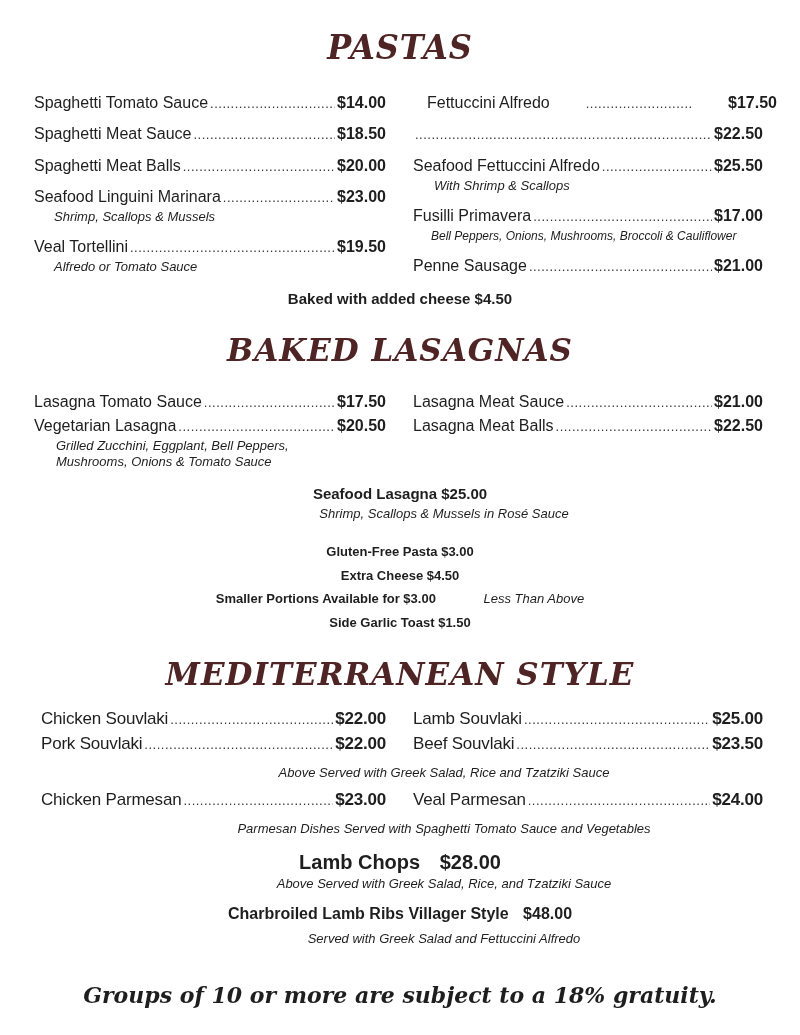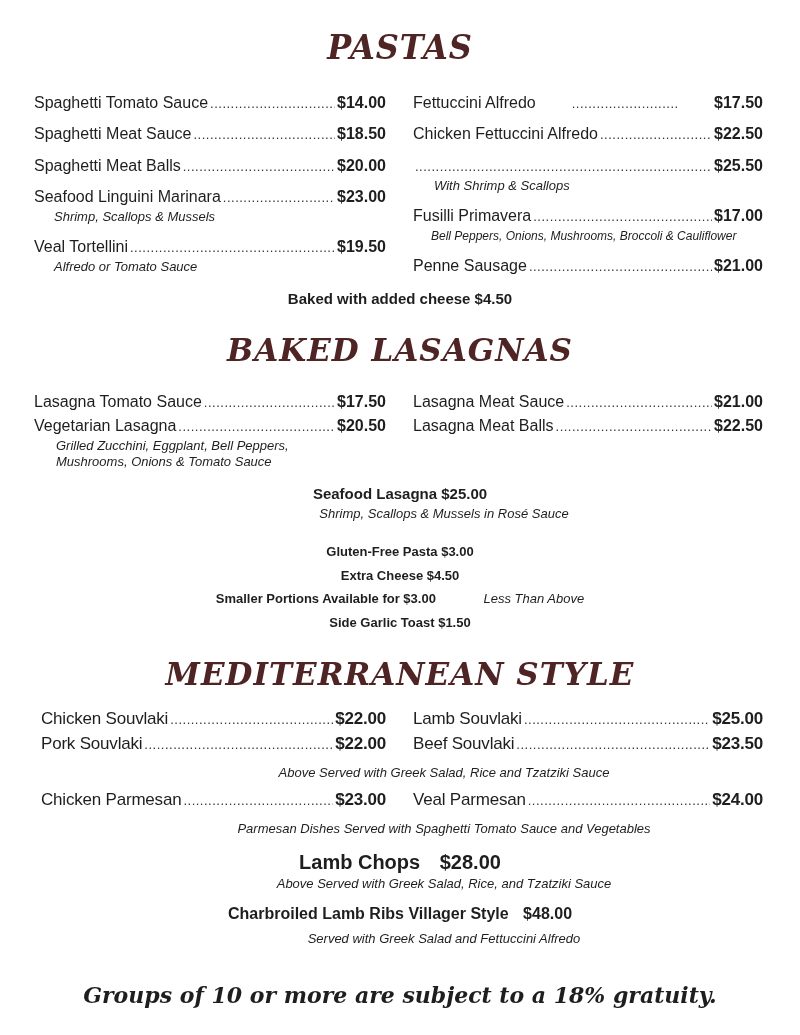--- a/index.html
+++ b/index.html
@@ -49,31 +49,31 @@
     <span class="price">$23.00</span>
 </div>
 <div class="desc" style="left:54px;top:209px;">Shrimp, Scallops &amp; Mussels</div>
 <div class="item" style="left:34px;width:352px;top:238px;">
   <span class="name">Veal Tortellini</span>
     <span class="dots"></span>
     <span class="price">$19.50</span>
 </div>
 <div class="desc" style="left:54px;top:259px;">Alfredo or Tomato Sauce</div>
 
-<div class="item" style="left:413px;width:350px;top:94px;gap:34px;">
+<div class="item" style="left:427px;width:350px;top:94px;gap:34px;">
   <span class="name">Fettuccini Alfredo</span>
     <span class="dots"></span>
     <span class="price">$17.50</span>
 </div>
 <div class="item" style="left:413px;width:350px;top:125px;">
-  <span class="name">Chicken Fettuccini Alfredo</span>
     <span class="dots"></span>
     <span class="price">$22.50</span>
 </div>
 <div class="item" style="left:413px;width:350px;top:157px;">
+  <span class="name">Seafood Fettuccini Alfredo</span>
     <span class="dots"></span>
     <span class="price">$25.50</span>
 </div>
 <div class="desc" style="left:434px;top:178px;">With Shrimp &amp; Scallops</div>
 <div class="item" style="left:413px;width:350px;top:207px;">
   <span class="name">Fusilli Primavera</span>
     <span class="dots"></span>
     <span class="price">$17.00</span>
 </div>
 <div class="desc" style="left:431px;top:229px;font-size:12px;">Bell Peppers, Onions, Mushrooms, Broccoli &amp; Cauliflower</div>

